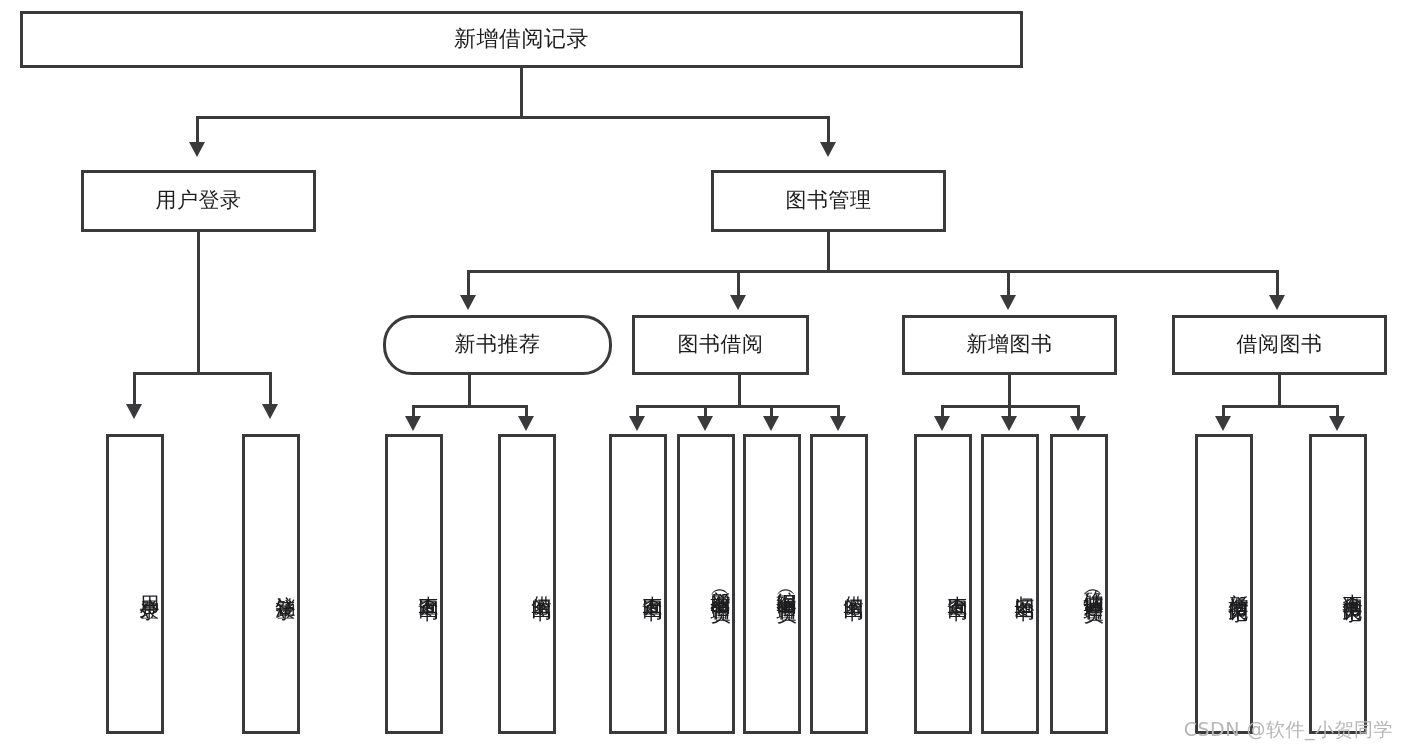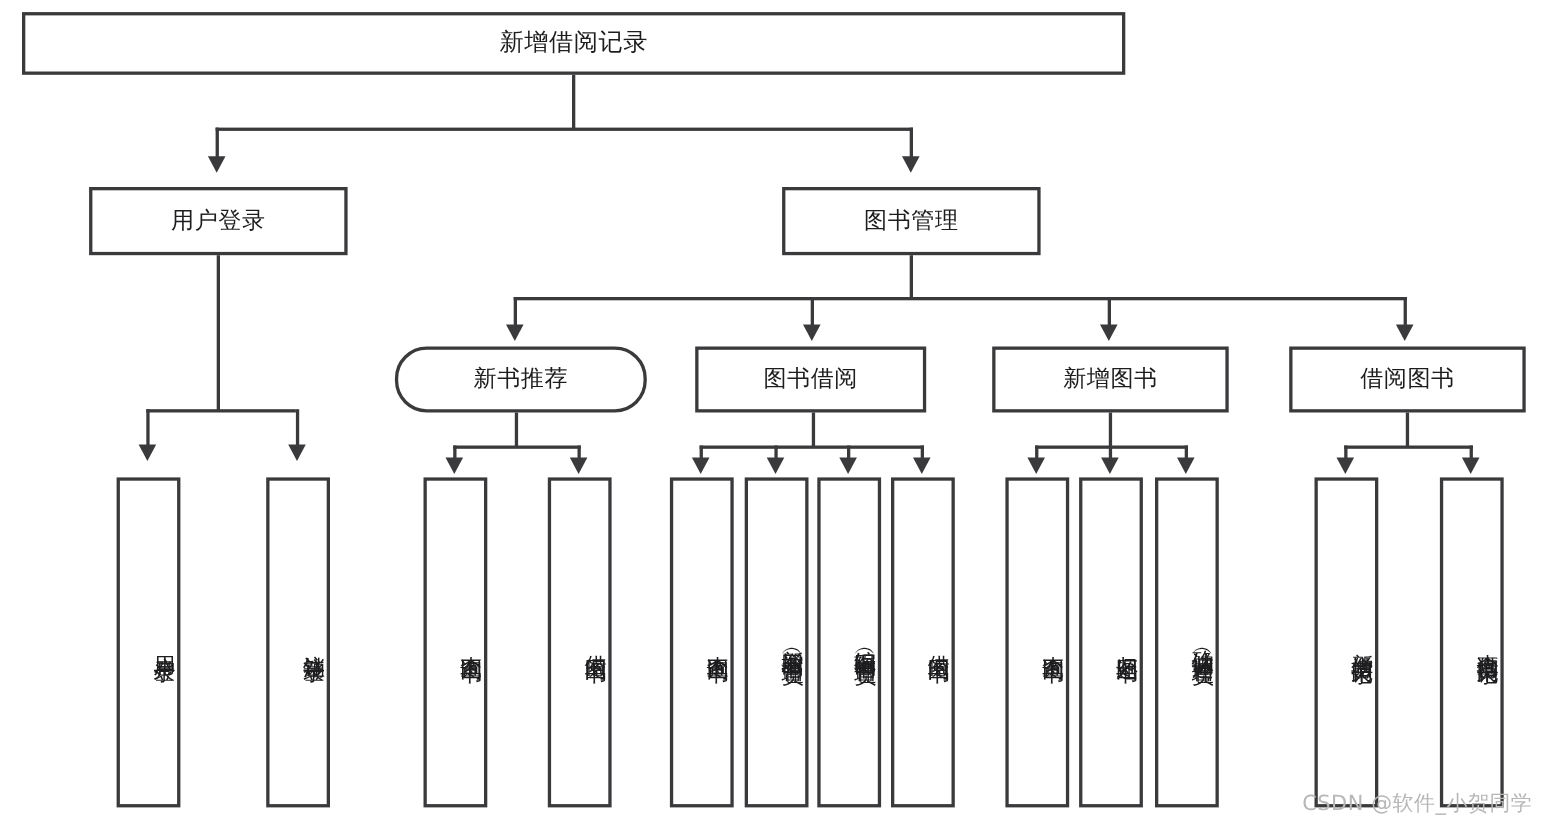--- a/index.html
+++ b/index.html
@@ -121,24 +121,24 @@
 
   <div class="lineV" style="left:737px; top:270px; width:3px; height:27px;"></div>
   <div class="arrow" style="left:730px; top:295px;"></div>
 
   <div class="lineV" style="left:1007px; top:270px; width:3px; height:27px;"></div>
   <div class="arrow" style="left:1000px; top:295px;"></div>
 
   <div class="lineV" style="left:1276px; top:270px; width:3px; height:27px;"></div>
   <div class="arrow" style="left:1269px; top:295px;"></div>
 
-  <div class="node horiz" style="left:359px; top:315px; width:229px; height:60px;border-radius:29px;">
+  <div class="node horiz" style="left:383px; top:315px; width:229px; height:60px;border-radius:29px;">
     <span>新书推荐</span>
   </div>
-  <div class="node horiz" style="left:632px; top:315px; width:210px; height:60px;">
+  <div class="node horiz" style="left:632px; top:315px; width:177px; height:60px;">
     <span>图书借阅</span>
   </div>
   <div class="node horiz" style="left:902px; top:315px; width:215px; height:60px;">
     <span>新增图书</span>
   </div>
   <div class="node horiz" style="left:1172px; top:315px; width:215px; height:60px;">
     <span>借阅图书</span>
   </div>
 
   <div class="lineV" style="left:468px; top:375px; width:3px; height:32px;"></div>

